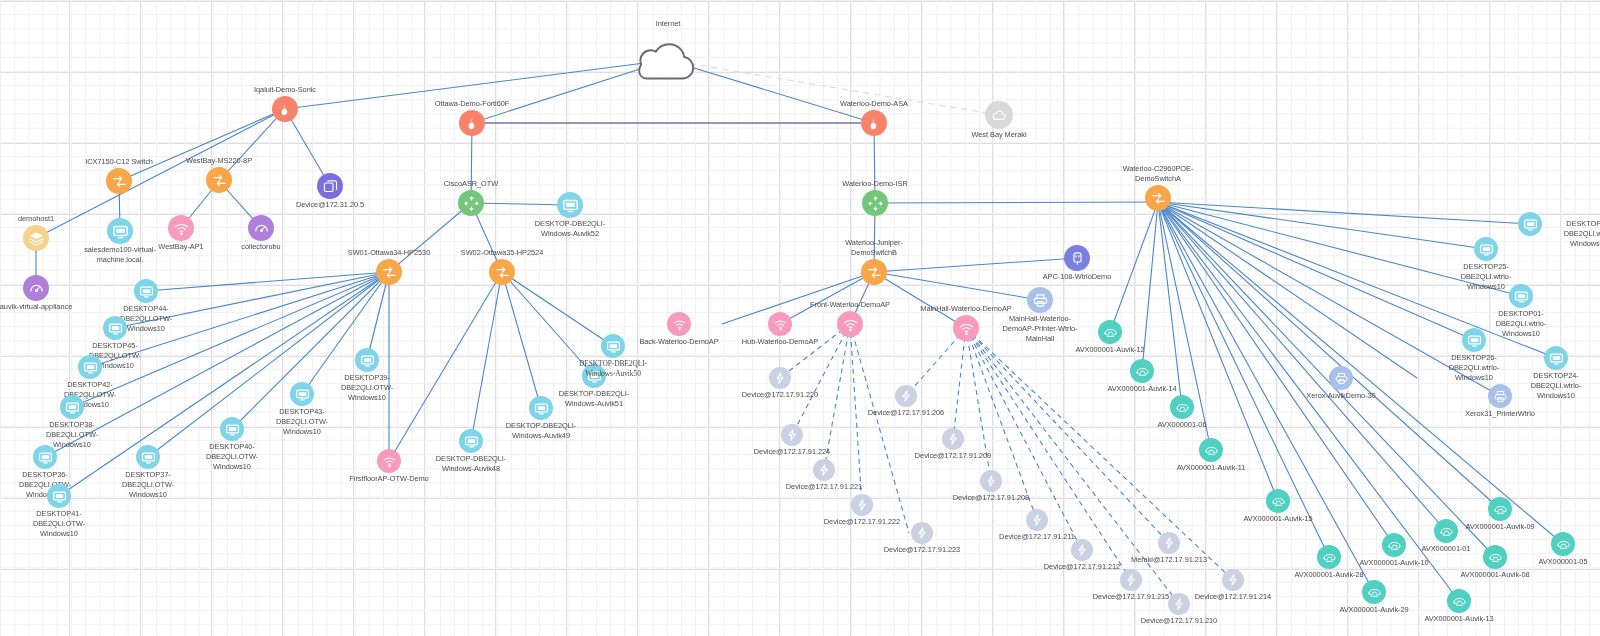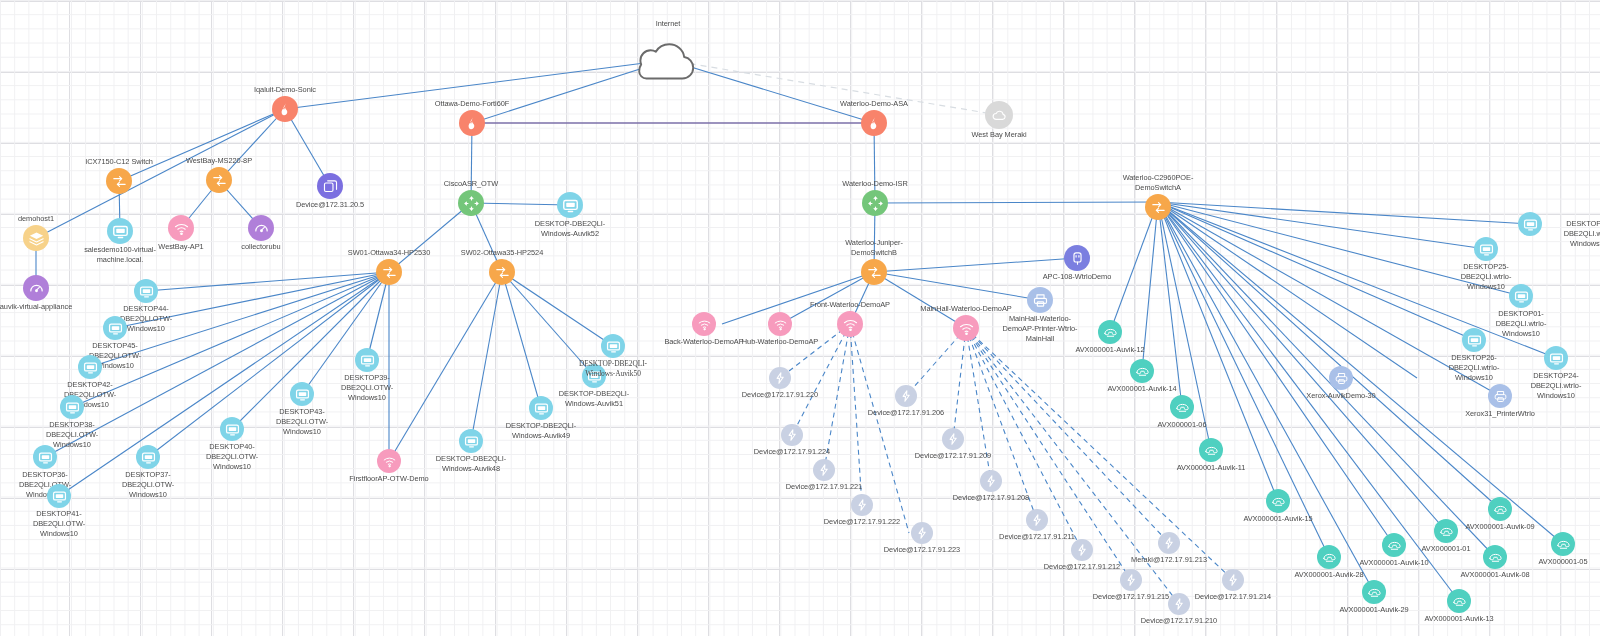--- a/index.html
+++ b/index.html
@@ -463,21 +463,21 @@
       <div class="node" style="left: 1040px; top: 300px;">
         <div class="ico" style="width: 26px; height: 26px; background: rgb(169, 192, 232);">
           <svg width="17" height="17" viewBox="0 0 24 24" fill="none" stroke="#ffffff" stroke-width="1.6" stroke-linecap="round" stroke-linejoin="round">
             <path d="M7 9V4h10v5"></path>
             <rect x="3.5" y="9" width="17" height="7" rx="2"></rect>
             <rect x="7.5" y="14" width="9" height="6" rx="1"></rect>
           </svg>
         </div>
         <div class="lbl below wrap">MainHall-Waterloo-DemoAP-Printer-Wtrlo-MainHall</div>
       </div>
-      <div class="node" style="left: 704px; top: 324px; border-radius: 11px;">
+      <div class="node" style="left: 679px; top: 324px; border-radius: 11px;">
         <div class="ico" style="width: 24px; height: 24px; background: rgb(247, 155, 189);">
           <svg width="15" height="15" viewBox="0 0 24 24" fill="none" stroke="#ffffff" stroke-width="1.6" stroke-linecap="round" stroke-linejoin="round">
             <path d="M3.5 9.5a13 13 0 0 1 17 0"></path>
             <path d="M6.8 13a8.4 8.4 0 0 1 10.4 0"></path>
             <path d="M10 16.4a3.6 3.6 0 0 1 4 0"></path>
             <circle cx="12" cy="19.4" r="1.1" fill="#ffffff"></circle>
           </svg>
         </div>
         <div class="lbl below">Back-Waterloo-DemoAP</div>
       </div>
@@ -507,21 +507,21 @@
         <div class="ico" style="width: 26px; height: 26px; background: rgb(247, 155, 189);">
           <svg width="17" height="17" viewBox="0 0 24 24" fill="none" stroke="#ffffff" stroke-width="1.6" stroke-linecap="round" stroke-linejoin="round">
             <path d="M3.5 9.5a13 13 0 0 1 17 0"></path>
             <path d="M6.8 13a8.4 8.4 0 0 1 10.4 0"></path>
             <path d="M10 16.4a3.6 3.6 0 0 1 4 0"></path>
             <circle cx="12" cy="19.4" r="1.1" fill="#ffffff"></circle>
           </svg>
         </div>
         <div class="lbl above">MainHall-Waterloo-DemoAP</div>
       </div>
-      <div class="node" style="left: 1158px; top: 207px;">
+      <div class="node" style="left: 1158px; top: 198px;">
         <div class="ico" style="width: 26px; height: 26px; background: rgb(247, 167, 74);">
           <svg width="17" height="17" viewBox="0 0 24 24" fill="none" stroke="#ffffff" stroke-width="1.6" stroke-linecap="round" stroke-linejoin="round">
             <path d="M4 8h11"></path>
             <path d="M12 5l3 3-3 3"></path>
             <path d="M20 16H9"></path>
             <path d="M12 13l-3 3 3 3"></path>
           </svg>
         </div>
         <div class="lbl above wrap">Waterloo-C2960POE-DemoSwitchA</div>
       </div>

